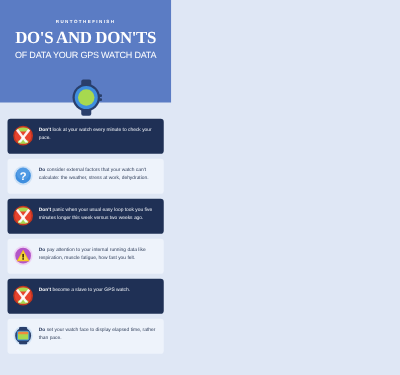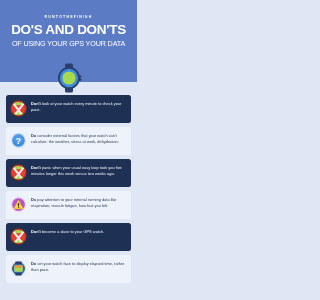--- a/index.html
+++ b/index.html
@@ -35,20 +35,21 @@
     margin-bottom:4px;
     white-space:nowrap;
   }
   .title {
     color:#ffffff;
     font-size:13.5px;
     font-weight:bold;
     letter-spacing:-0.3px;
     line-height:1;
     white-space:nowrap;
+    font-family:Liberation Serif, serif;
   }
   .subtitle {
     color:#ffffff;
     font-size:7.2px;
     letter-spacing:-0.15px;
     margin-top:2.5px;
     white-space:nowrap;
     font-weight:normal;
   }
 
@@ -111,21 +112,21 @@
   }
 </style>
 </head>
 <body>
 
 <div id="infographic">
 
   <div class="header">
     <div class="brand">RUNTOTHEFINISH</div>
     <div class="title">DO'S AND DON'TS</div>
-    <div class="subtitle">OF USING YOUR  GPS YOUR DATA</div>
+    <div class="subtitle">OF DATA YOUR  GPS WATCH DATA</div>
 
     <div class="watch-wrap">
       <svg viewBox="0 0 30 30" width="30" height="30">
         <rect x="11" y="0.5" width="8" height="7" rx="1.6" fill="#2a3f6b"></rect>
         <rect x="11" y="22.5" width="8" height="7" rx="1.6" fill="#2a3f6b"></rect>
         <circle cx="15" cy="15" r="11" fill="#2a3f6b"></circle>
         <circle cx="15" cy="15" r="9.2" fill="#3e8ede"></circle>
         <circle cx="15" cy="15" r="6.6" fill="#a7d94f"></circle>
         <rect x="25" y="12.4" width="2.6" height="2.2" rx="0.8" fill="#2a3f6b"></rect>
         <rect x="25" y="15.6" width="2.6" height="2.2" rx="0.8" fill="#2a3f6b"></rect>

